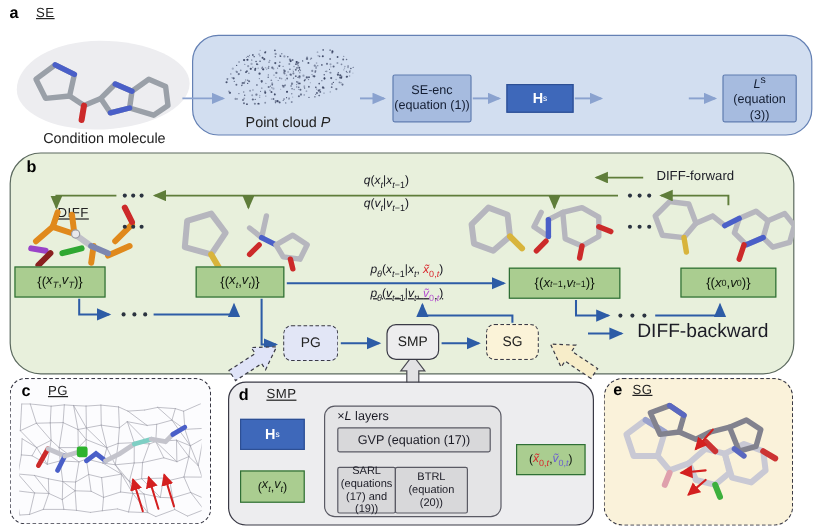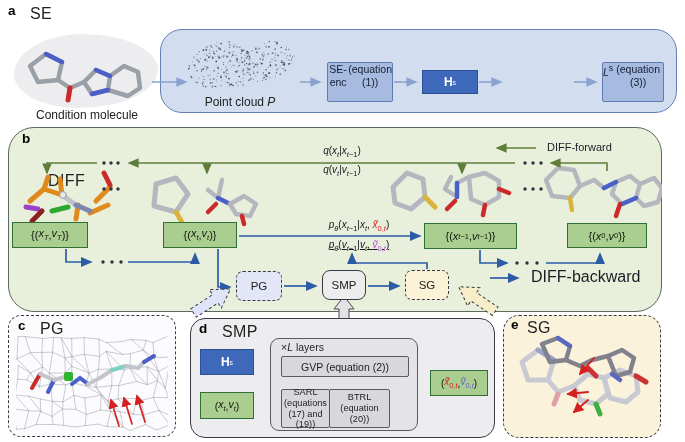--- a/index.html
+++ b/index.html
@@ -1,30 +1,30 @@
 <!DOCTYPE html>
 <html><head>
 <meta charset="utf-8">
 <style>
   html,body{margin:0;padding:0;background:#fff;}
   #root{position:relative;width:685px;height:442px;background:#fff;overflow:hidden;
         font-family:"Liberation Sans","DejaVu Sans",sans-serif;color:#1c1c26;}
   .abs{position:absolute;}
   .tag{position:absolute;font-weight:700;font-size:13.5px;color:#000;}
-  .ptitle{position:absolute;font-size:16px;color:#222;letter-spacing:.4px;}
+  .ptitle{position:absolute;font-size:11px;color:#222;letter-spacing:.4px;text-decoration:underline;}
   .cap{position:absolute;font-size:12px;color:#222;text-align:center;}
-  .math{position:absolute;font-size:10px;color:#15151f;white-space:nowrap;transform:translate(-50%,-50%);margin-left:20px;}
+  .math{position:absolute;font-size:10px;color:#15151f;white-space:nowrap;transform:translate(-50%,-50%);}
   .math sub,.gbox sub,.mini sub{font-size:7.5px;}
   .c-red{color:#d9262c;}
   .c-mag{color:#b44fd0;}
   .c-vio{color:#6b5fd0;}
   .panelA{position:absolute;left:160px;top:29px;width:517px;height:84px;background:#d2def0;
           border:1.5px solid #6480b4;border-radius:22px;box-sizing:border-box;}
   .sbox{position:absolute;background:#a6bbdf;border:1px solid #5f7cb0;border-radius:2px;
-        display:flex;flex-direction:row;justify-content:center;text-align:center;
+        display:flex;flex-direction:column;justify-content:center;text-align:center;
         font-size:10.5px;line-height:1.25;color:#141e33;box-sizing:border-box;}
   .hbox{position:absolute;background:#3e68ba;border:1px solid #2d4f94;color:#fff;font-weight:700;
         display:flex;align-items:center;justify-content:center;font-size:12px;box-sizing:border-box;}
   .hbox sup{font-size:7px;font-weight:400;}
   .panelB{position:absolute;left:8px;top:127px;width:654px;height:185px;background:#e8f0dc;
           border:1.5px solid #5b695e;border-radius:26px;box-sizing:border-box;}
   .gbox{position:absolute;background:#aacd90;border:1.2px solid #2f6f36;box-sizing:border-box;
         display:flex;align-items:center;justify-content:center;font-size:11px;color:#10180e;}
   .mbox{position:absolute;box-sizing:border-box;display:flex;align-items:center;justify-content:center;
         font-size:11.5px;color:#222;}
@@ -793,21 +793,21 @@
     </defs>
   </svg>
 
   <div class="panelD"></div>
   <div class="tag" style="left:199px;top:321px;">d</div>
   <div class="ptitle" style="left:222px;top:323px;">SMP</div>
   <div class="hbox" style="left:200px;top:349px;width:54px;height:26px;">H<sup>s</sup></div>
   <div class="gbox" style="left:200px;top:392px;width:54px;height:27px;font-size:10.5px;">(<i>x<sub>t</sub></i>, <i>v<sub>t</sub></i>)</div>
   <div class="layersBox"></div>
   <div class="abs" style="left:281px;top:341px;font-size:10.5px;">×<i>L</i> layers</div>
-  <div class="dbox" style="left:281px;top:356px;width:128px;height:21px;font-size:10.5px;">GVP (equation (2))</div>
+  <div class="dbox" style="left:281px;top:356px;width:128px;height:21px;font-size:10.5px;">GVP (equation (17))</div>
   <div class="dbox mini" style="left:281px;top:389px;width:49px;height:39px;">
     <div>SARL</div>
     <div>(equations</div>
     <div>(17) and (19))</div>
   </div>
   <div class="dbox mini" style="left:329px;top:389px;width:61px;height:39px;">
     <div>BTRL</div>
     <div>(equation</div>
     <div>(20))</div>
   </div>

